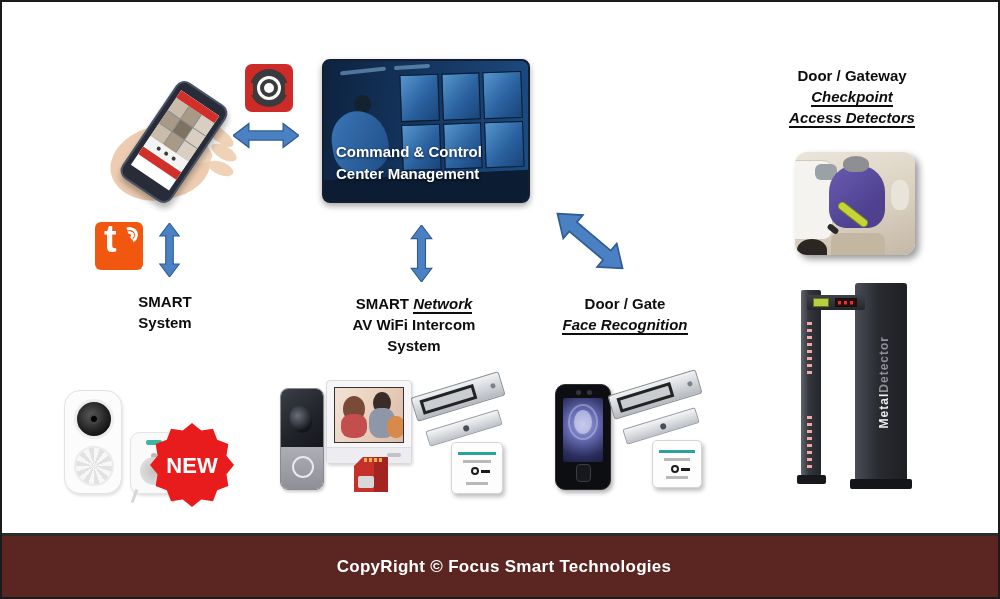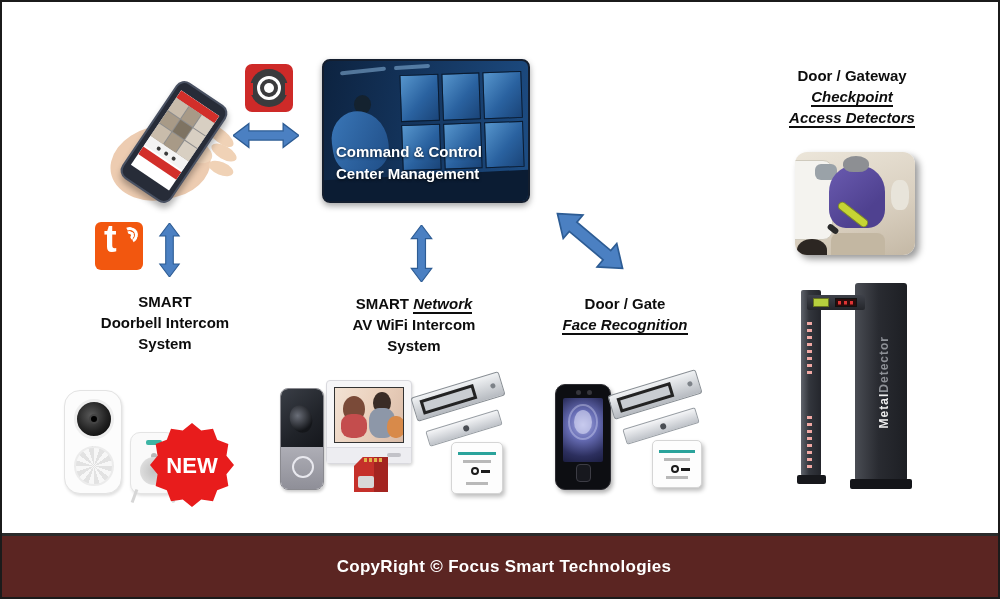--- a/index.html
+++ b/index.html
@@ -352,21 +352,20 @@
   </div>
 
   <div class="arrow" style="left:538px; top:222px; width:100px; height:34px; transform:rotate(40deg);">
     <svg viewBox="0 0 100 40">
       <polygon points="0,20 24,2 24,13 76,13 76,2 100,20 76,38 76,27 24,27 24,38" fill="#4b80c2" stroke="#2d5c94" stroke-width="2"></polygon>
     </svg>
   </div>
 
   <div class="title" style="left:68px; top:289px; width:190px;">
     <div><span>SMART</span></div>
-    <div><span>Doorbell Intercom</span></div>
     <div><span>System</span></div>
   </div>
 
   <div class="title" style="left:312px; top:291px; width:200px;">
     <div><span>SMART </span><span class="u">Network</span></div>
     <div><span>AV WiFi Intercom</span></div>
     <div><span>System</span></div>
   </div>
 
   <div class="title" style="left:512px; top:291px; width:222px;">

